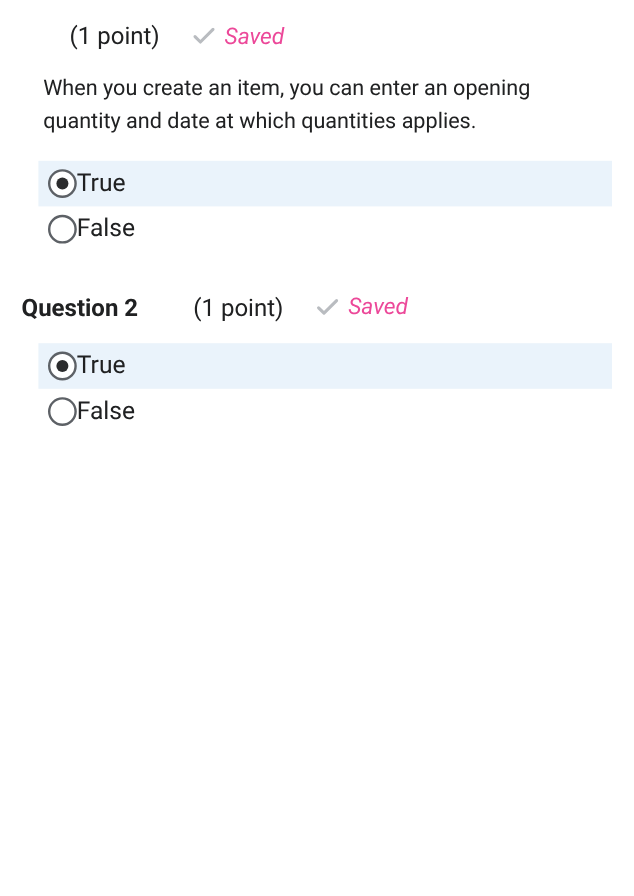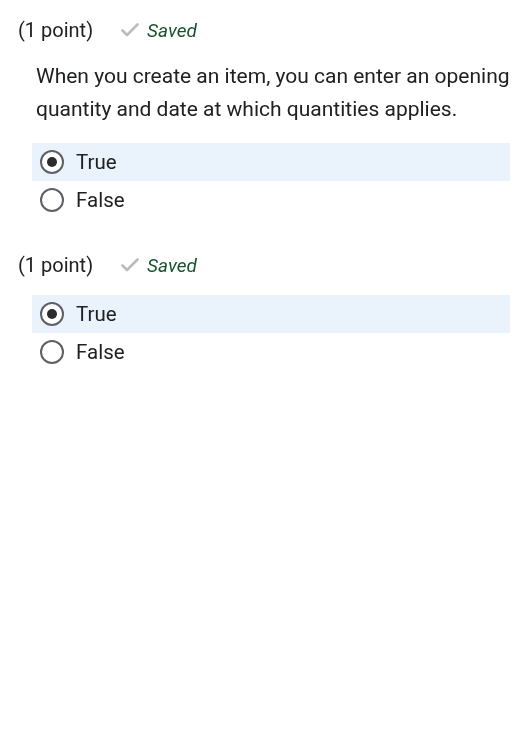--- a/index.html
+++ b/index.html
@@ -12,35 +12,35 @@
     background: #fff;
   }
   .question-block { margin-bottom: 34px; }
   .q-header {
     display: flex;
     align-items: center;
     gap: 6px;
     margin-bottom: 18px;
   }
   .q-title { font-size: 20px; font-weight: 700; }
-  .q-points { font-size: 20px; font-weight: 400; }
-  .saved-wrap { display: flex; align-items: center; gap: 8px; margin-left: 22px; color: #14532d; }
+  .q-points { font-size: 20px; font-weight: 400; margin-left: 40px; }
+  .saved-wrap { display: flex; align-items: center; gap: 8px; margin-left: 22px; color: #ec4899; }
   .saved-text { font-style: italic; font-size: 19px; }
   .check-icon { width: 18px; height: 14px; }
   .q-body {
     padding-left: 18px;
-    font-size: 21px;
+    font-size: 18px;
     line-height: 1.55;
     margin-bottom: 18px;
   }
   .options { padding-left: 14px; }
   .option-row {
     display: flex;
     align-items: center;
-    gap: 12px;
+    gap: 0;
     padding: 7px 8px;
     font-size: 20.5px;
   }
   .option-row.selected { background: #eaf3fb; }
   .radio {
     width: 24px;
     height: 24px;
     border: 2px solid #5d6166;
     border-radius: 50%;
     display: flex;
@@ -81,20 +81,21 @@
       <span class="radio">
           <span class="dot"></span>
         </span>
       <span>False</span>
     </div>
   </div>
 </div>
 
 <div class="question-block">
   <div class="q-header">
+    <span class="q-title">Question 2</span>
     <span class="q-points">(1 point)</span>
     <span class="saved-wrap">
       <svg class="check-icon" viewBox="0 0 18 14" fill="none">
         <path d="M1.5 7.5 L6 12 L16.5 1.5" stroke="#b9bcc0" stroke-width="2.6" stroke-linecap="round" stroke-linejoin="round"></path>
       </svg>
       <span class="saved-text">Saved</span>
     </span>
   </div>
   <div class="options">
     <div class="option-row selected">

